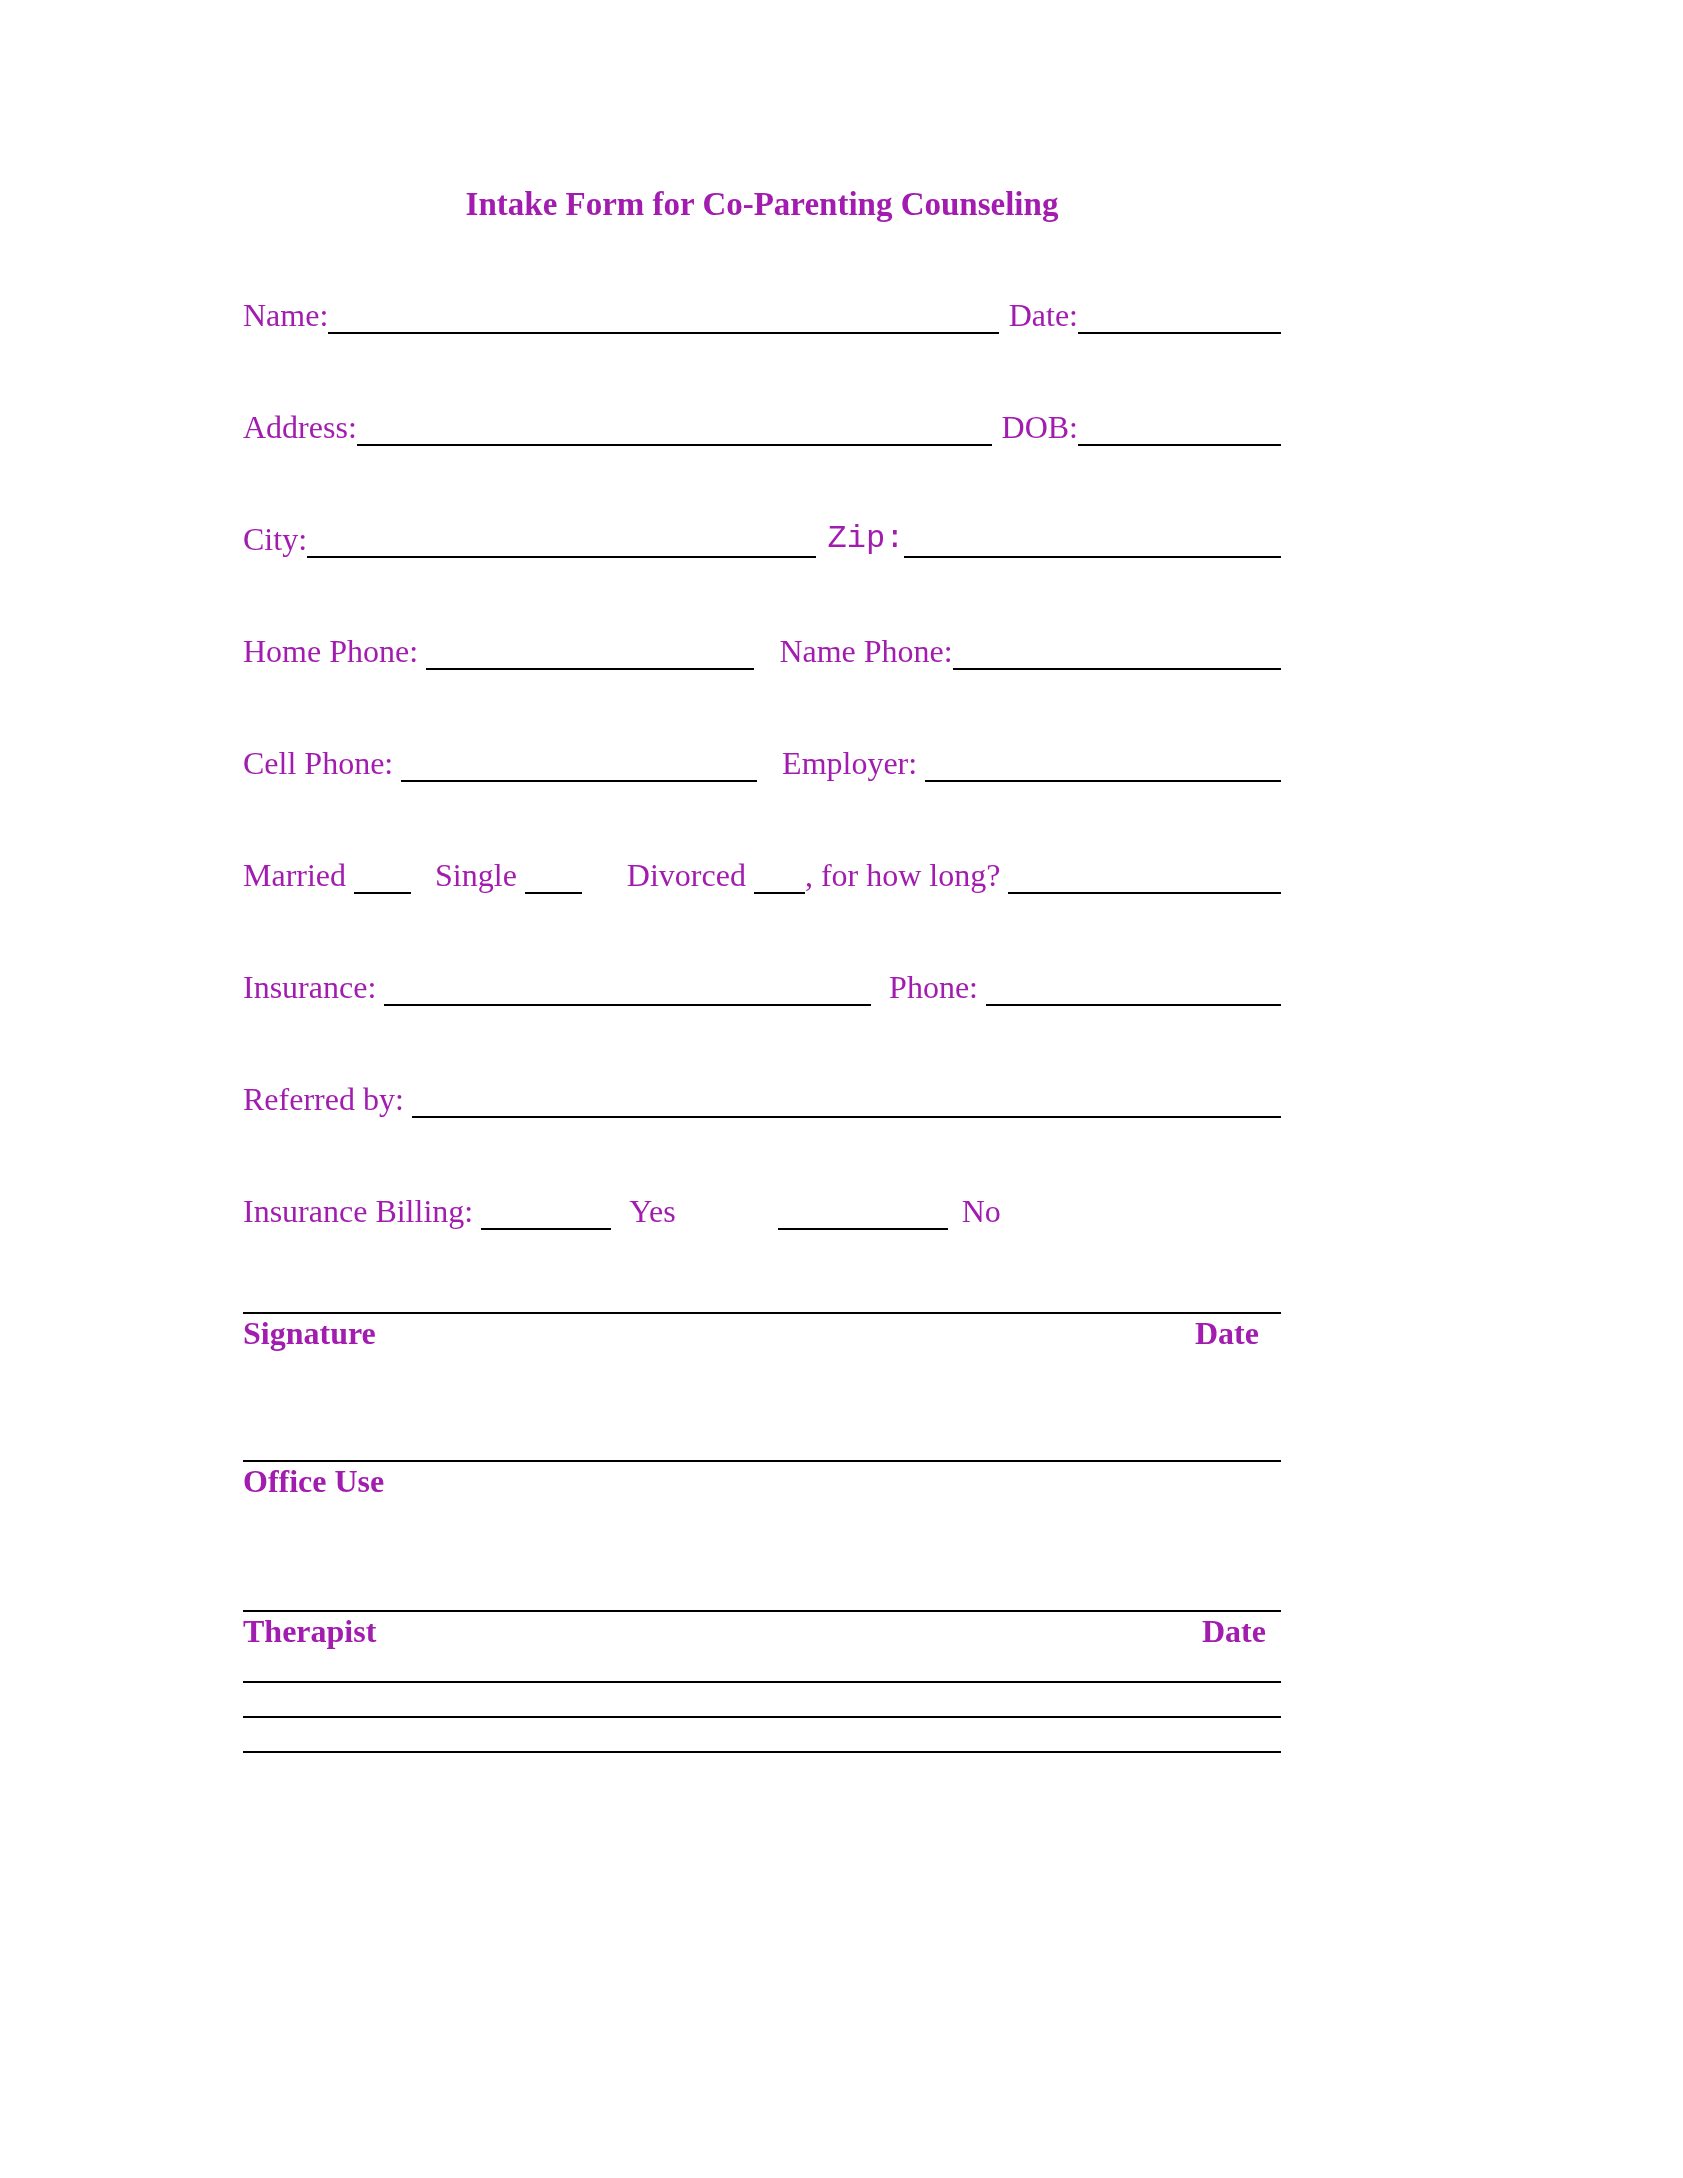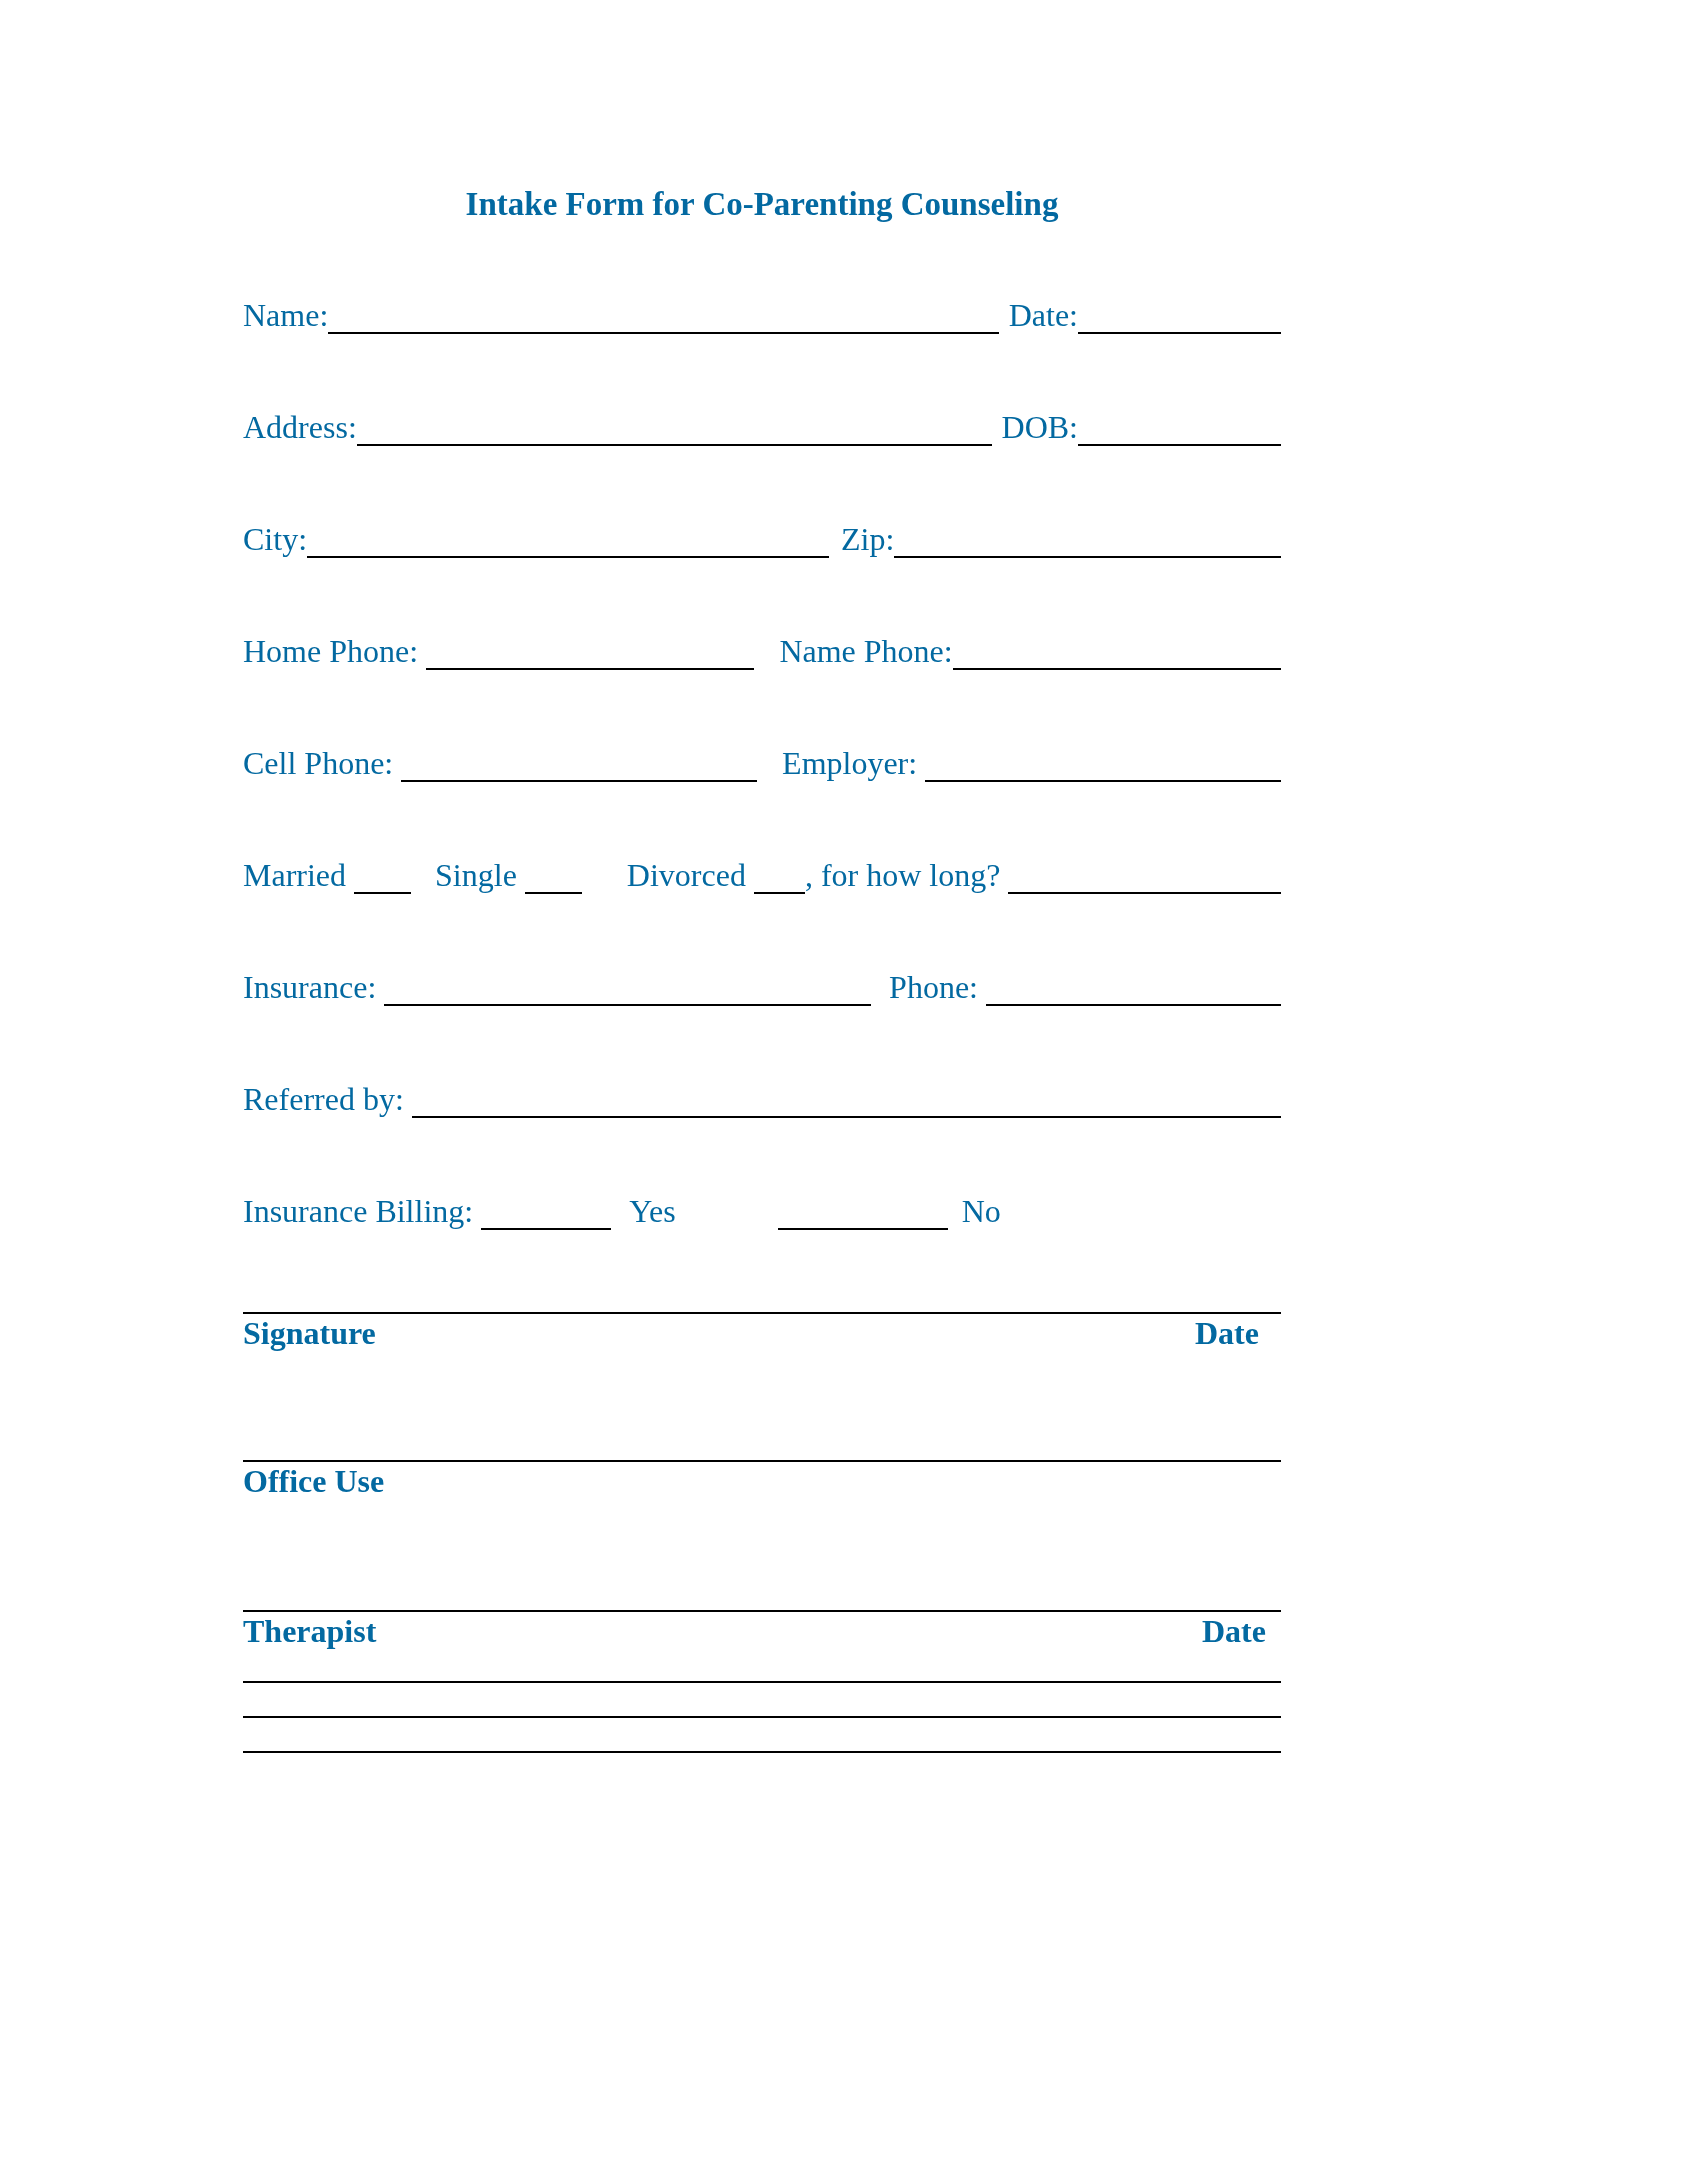--- a/index.html
+++ b/index.html
@@ -2,21 +2,21 @@
 <html><head>
 <meta charset="utf-8">
 <style>
   * { margin: 0; padding: 0; box-sizing: border-box; }
   html, body { background: #ffffff; }
   .page {
     position: relative;
     width: 1553px;
     height: 2178px;
     background: #ffffff;
-    color: #0369a1;
+    color: #a21caf;
     font-family: "Liberation Serif", serif;
     font-size: 32px;
     padding: 183px 272px 0 243px;
   }
   .title {
     text-align: center;
     font-size: 33px;
     font-weight: bold;
     line-height: 42px;
     margin-bottom: 71px;
@@ -31,21 +31,21 @@
   .line {
     display: block;
     border-bottom: 2px solid #000;
     height: 36px;
   }
   .f1   { flex: 1; }
   .f135 { flex: 1.35; }
   .f165 { flex: 1.65; }
   .ml8  { margin-left: 8px; }
   .ml10 { margin-left: 10px; }
-  .ml12 { margin-left: 12px; }
+  .ml12 { margin-left: 12px; font-family: Liberation Mono, monospace; }
   .ml14 { margin-left: 14px; }
   .ml18 { margin-left: 18px; }
   .ml25 { margin-left: 25px; }
   .ml45 { margin-left: 45px; }
   .ml48 { margin-left: 24px; }
   .ml103{ margin-left: 102px; }
   .w-date  { width: 203px; }
   .w-short { width: 57px; }
   .w-short2{ width: 51px; }
   .w-ins1  { width: 130px; }

